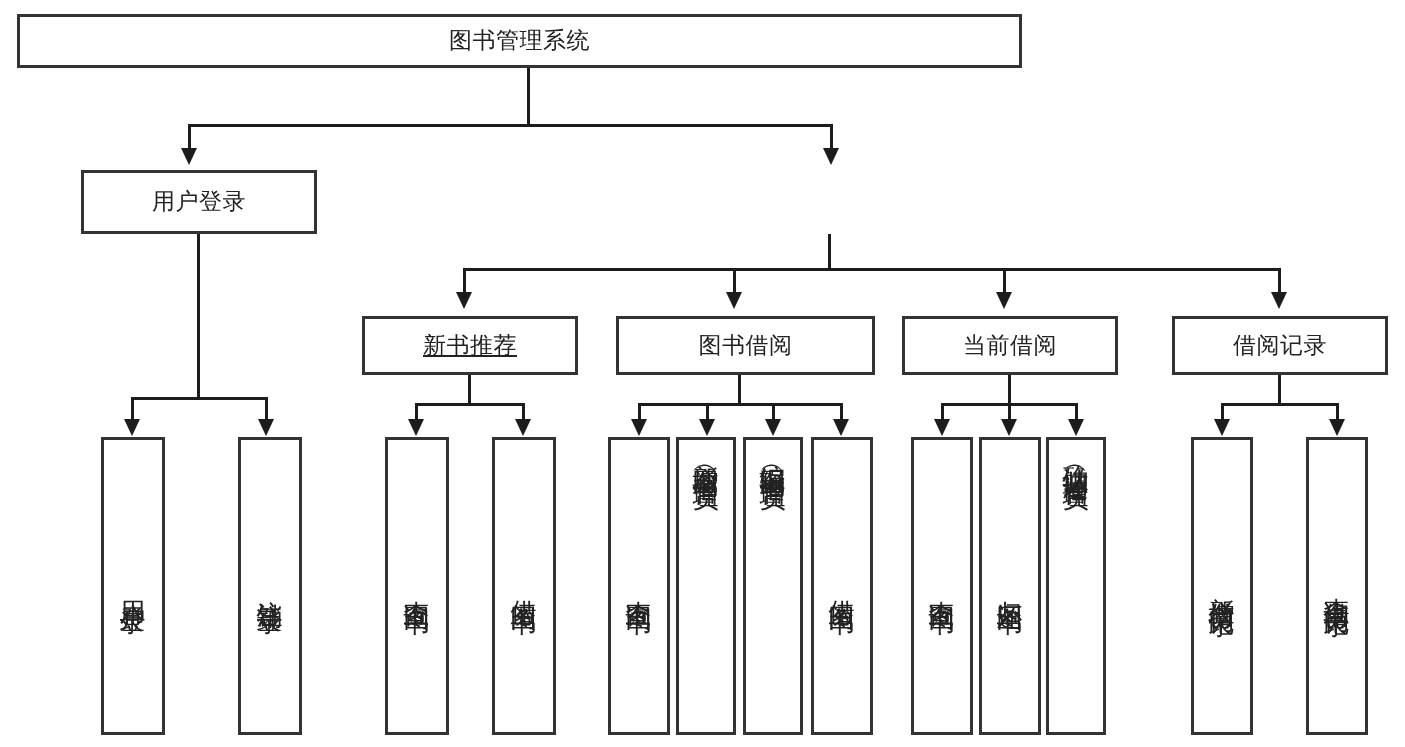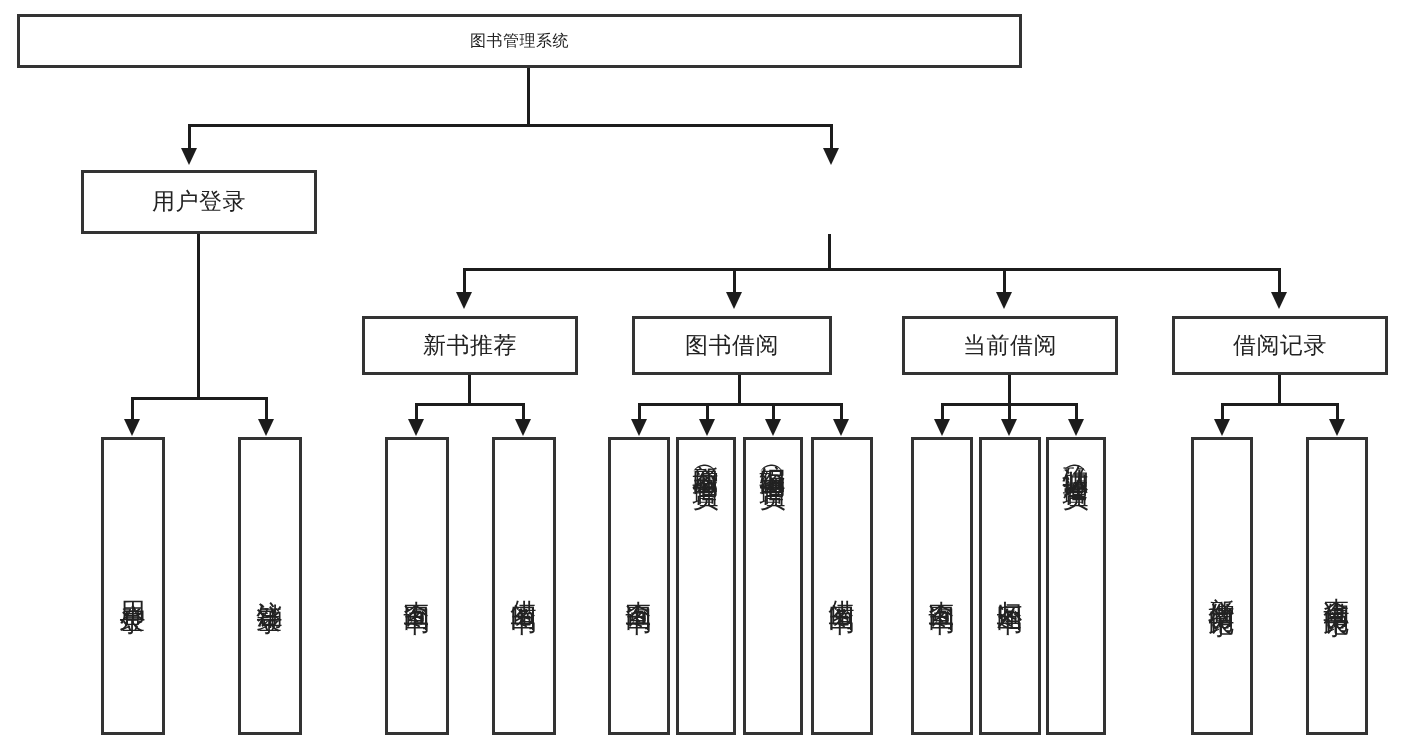--- a/index.html
+++ b/index.html
@@ -34,21 +34,21 @@
     line-height: 1.18;
     letter-spacing: 0.5px;
     white-space: pre;
     text-align: center;
   }
   
   .node.horiz .lbl {
     font-size: 23px;
   }
   .node.root .lbl {
-    font-size: 16px;
+    font-size: 23px;
   }
   
   .node.vert {
     align-items: flex-start;
     justify-content: center;
     padding-top: 4px;
   }
   .node.vert .lbl {
     writing-mode: vertical-rl;
     text-orientation: upright;
@@ -124,24 +124,24 @@
   <div class="ln h" style="left:463px; top:268px; width:818px; height:3px;"></div>
   <div class="ln v" style="left:463px; top:268px; width:3px; height:26px;"></div>
   <div class="arrow" style="left:456px; top:292px;"></div>
   <div class="ln v" style="left:733px; top:268px; width:3px; height:26px;"></div>
   <div class="arrow" style="left:726px; top:292px;"></div>
   <div class="ln v" style="left:1003px; top:268px; width:3px; height:26px;"></div>
   <div class="arrow" style="left:996px; top:292px;"></div>
   <div class="ln v" style="left:1278px; top:268px; width:3px; height:26px;"></div>
   <div class="arrow" style="left:1271px; top:292px;"></div>
 
-  <div class="node horiz" style="left:362px; top:316px; width:216px; height:59px;">
+  <div class="node horiz" style="left:362px; top:316px; width:216px; height:59px;text-decoration:underline;">
     <span class="lbl">新书推荐</span>
   </div>
-  <div class="node horiz" style="left:632px; top:316px; width:200px; height:59px;">
+  <div class="node horiz" style="left:616px; top:316px; width:259px; height:59px;">
     <span class="lbl">图书借阅</span>
   </div>
   <div class="node horiz" style="left:902px; top:316px; width:216px; height:59px;">
     <span class="lbl">当前借阅</span>
   </div>
   <div class="node horiz" style="left:1172px; top:316px; width:216px; height:59px;">
     <span class="lbl">借阅记录</span>
   </div>
 
   <div class="ln v" style="left:468px; top:375px; width:3px; height:30px;"></div>

